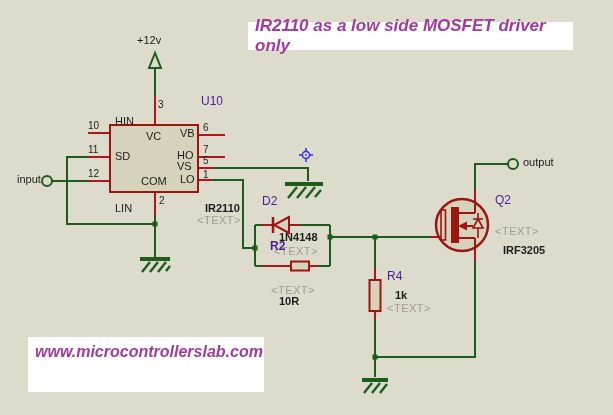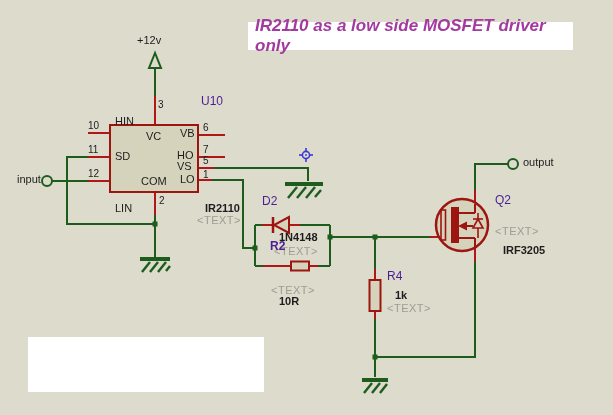--- a/index.html
+++ b/index.html
@@ -228,15 +228,16 @@
 
   <div class="lbl ref" style="left:495px;top:194px;">Q2</div>
   <div class="lbl val" style="left:495px;top:213px;margin-top:32px;">IRF3205</div>
   <div class="lbl ph" style="left:495px;top:226px;">&lt;TEXT&gt;</div>
 
   <div class="title-box">
     <span>IR2110 as a low side MOSFET driver only</span>
   </div>
 
   <div class="wm-box">
+    <div>www.microcontrollerslab.com</div>
   </div>
 
 </div>
 
 </body></html>

